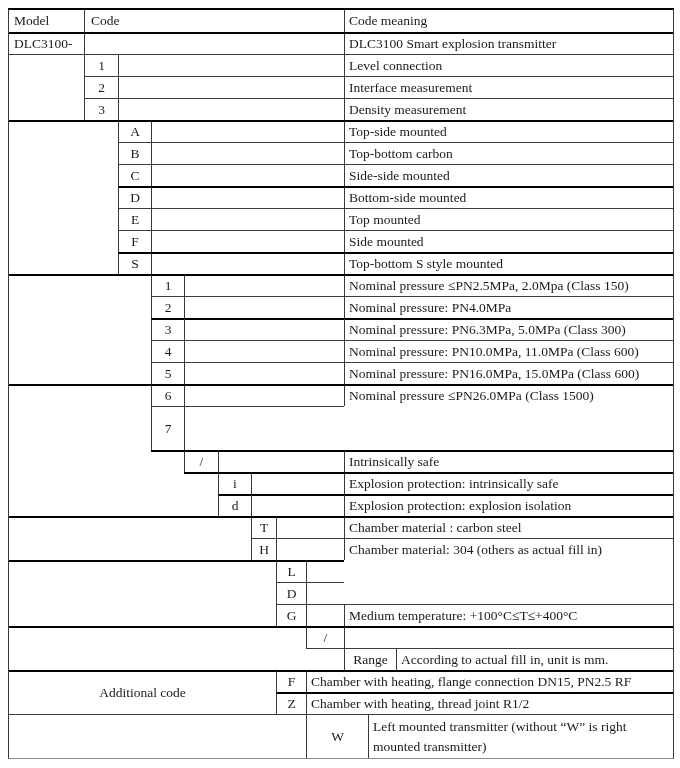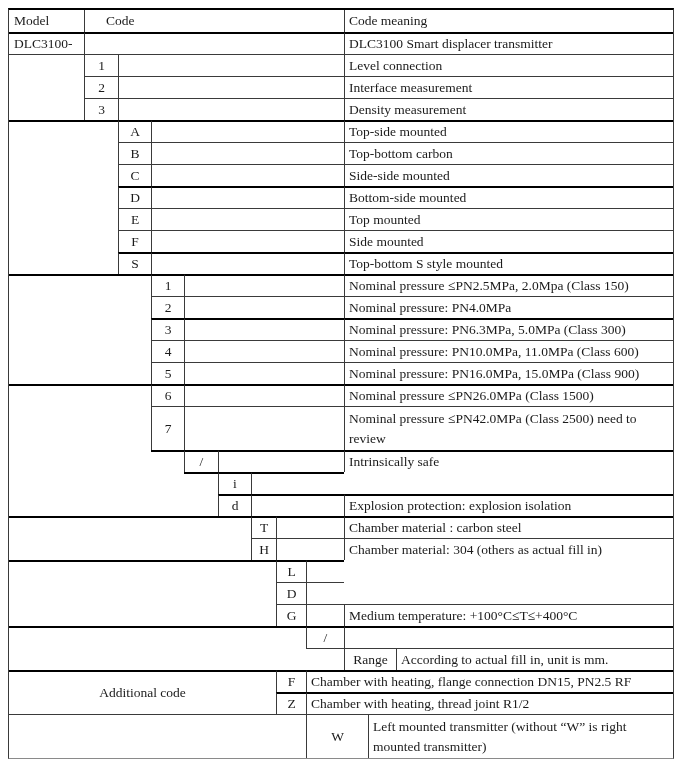--- a/index.html
+++ b/index.html
@@ -26,35 +26,35 @@
     background:#fff;
   }
   .cell{display:flex;align-items:center;line-height:20px;overflow:hidden;white-space:nowrap;}
   .c{border-top:1px solid var(--ln);border-left:1px solid var(--ln);}
   .t2{border-top:2px solid var(--lnk);}
   .noT{border-top:none;}
   .noL{border-left:none;}
   .ctr{justify-content:center;}
   .pad{padding:4px 4px;}
   .padL{padding-left:5px;}
-  .hcode{padding-left:21px;}
+  .hcode{padding-left:6px;}
   .wrap{white-space:normal;}
 </style>
 </head>
 <body>
 
 <div class="tbl">
 
   <div class="cell c noT noL padL" style="grid-area:1/1/2/2">Model</div>
   <div class="cell c noT hcode" style="grid-area:1/2/2/10">Code</div>
   <div class="cell c noT pad" style="grid-area:1/10/2/13">Code meaning</div>
 
   <div class="cell c t2 noL padL" style="grid-area:2/1/3/2">DLC3100-</div>
   <div class="cell c t2" style="grid-area:2/2/3/10"></div>
-  <div class="cell c t2 pad" style="grid-area:2/10/3/13">DLC3100 Smart displacer transmitter</div>
+  <div class="cell c t2 pad" style="grid-area:2/10/3/13">DLC3100 Smart explosion transmitter</div>
 
   <div class="cell c noL" style="grid-area:3/1/6/2"></div>
   <div class="cell c ctr" style="grid-area:3/2/4/3">1</div>
   <div class="cell c" style="grid-area:3/3/4/10"></div>
   <div class="cell c pad" style="grid-area:3/10/4/13">Level connection</div>
   <div class="cell c ctr" style="grid-area:4/2/5/3">2</div>
   <div class="cell c" style="grid-area:4/3/5/10"></div>
   <div class="cell c pad" style="grid-area:4/10/5/13">Interface measurement</div>
   <div class="cell c ctr" style="grid-area:5/2/6/3">3</div>
   <div class="cell c" style="grid-area:5/3/6/10"></div>
@@ -111,42 +111,42 @@
   <div class="cell c t2 pad" style="grid-area:15/10/16/13">Nominal pressure: PN6.3MPa, 5.0MPa (Class 300)</div>
 
   <div class="cell" style="grid-area:16/1/17/4"></div>
   <div class="cell c ctr" style="grid-area:16/4/17/5">4</div>
   <div class="cell c" style="grid-area:16/5/17/10"></div>
   <div class="cell c pad" style="grid-area:16/10/17/13">Nominal pressure: PN10.0MPa, 11.0MPa (Class 600)</div>
 
   <div class="cell" style="grid-area:17/1/18/4"></div>
   <div class="cell c ctr" style="grid-area:17/4/18/5">5</div>
   <div class="cell c" style="grid-area:17/5/18/10"></div>
-  <div class="cell c pad" style="grid-area:17/10/18/13">Nominal pressure: PN16.0MPa, 15.0MPa (Class 900)</div>
+  <div class="cell c pad" style="grid-area:17/10/18/13">Nominal pressure: PN16.0MPa, 15.0MPa (Class 600)</div>
 
   <div class="cell c noL t2" style="grid-area:18/1/19/4"></div>
   <div class="cell c t2 ctr" style="grid-area:18/4/19/5">6</div>
   <div class="cell c t2" style="grid-area:18/5/19/10"></div>
   <div class="cell c t2 pad" style="grid-area:18/10/19/13">Nominal pressure ≤PN26.0MPa (Class 1500)</div>
 
   <div class="cell" style="grid-area:19/1/21/4"></div>
   <div class="cell c ctr" style="grid-area:19/4/21/5">7</div>
   <div class="cell c" style="grid-area:19/5/21/10"></div>
-  <div class="cell c pad wrap" style="grid-area:19/10/21/13">Nominal pressure ≤PN42.0MPa (Class 2500) need to review</div>
 
   <div class="cell" style="grid-area:21/1/22/4"></div>
   <div class="cell noL t2" style="grid-area:21/4/22/5"></div>
   <div class="cell c t2 ctr" style="grid-area:21/5/22/6">/</div>
   <div class="cell c t2" style="grid-area:21/6/22/10"></div>
   <div class="cell c t2 pad" style="grid-area:21/10/22/13">Intrinsically safe</div>
 
   <div class="cell" style="grid-area:22/1/23/5"></div>
   <div class="cell noL t2" style="grid-area:22/5/23/6"></div>
   <div class="cell c t2 ctr" style="grid-area:22/6/23/7">i</div>
   <div class="cell c t2" style="grid-area:22/7/23/10"></div>
+  <div class="cell c t2 pad" style="grid-area:22/10/23/13">Explosion protection: intrinsically safe</div>
 
   <div class="cell" style="grid-area:23/1/24/6"></div>
   <div class="cell c t2 ctr" style="grid-area:23/6/24/7">d</div>
   <div class="cell c t2" style="grid-area:23/7/24/10"></div>
   <div class="cell c t2 pad" style="grid-area:23/10/24/13">Explosion protection: explosion isolation</div>
 
   <div class="cell c noL t2" style="grid-area:24/1/25/7"></div>
   <div class="cell c t2 ctr" style="grid-area:24/7/25/8">T</div>
   <div class="cell c t2" style="grid-area:24/8/25/10"></div>
   <div class="cell c t2 pad" style="grid-area:24/10/25/13">Chamber material : carbon steel</div>

